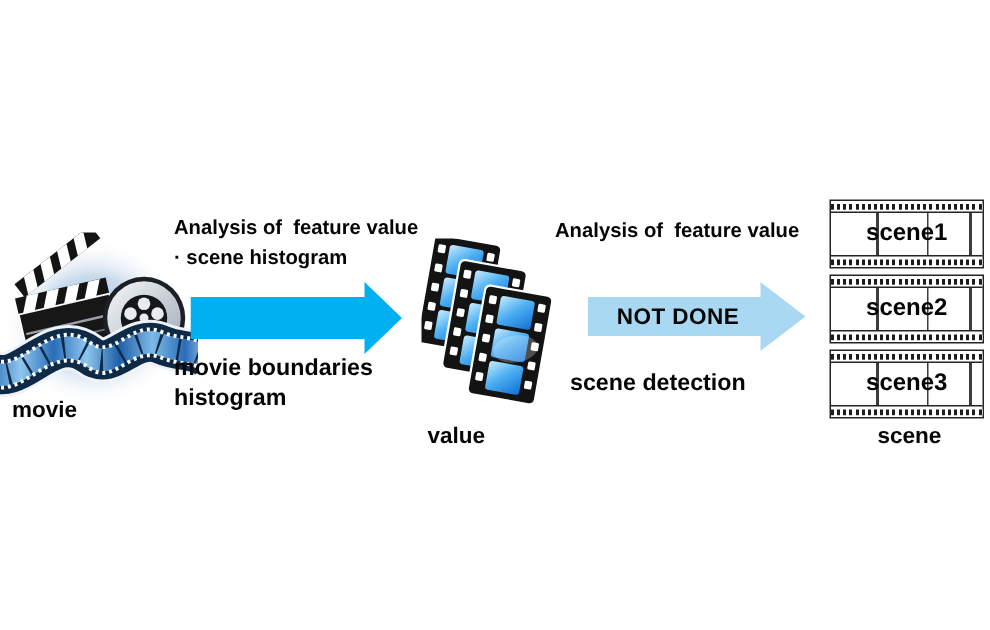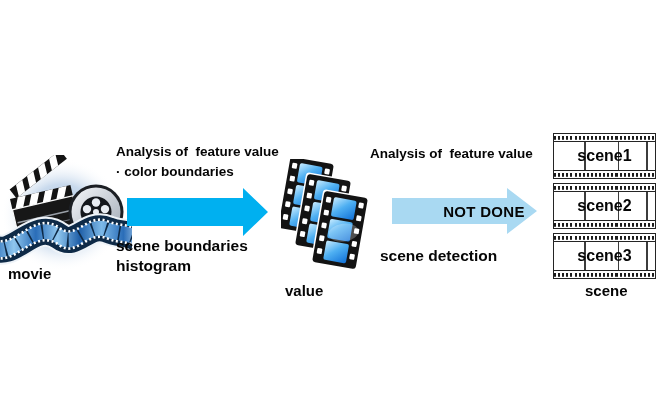--- a/index.html
+++ b/index.html
@@ -7,21 +7,21 @@
     position:relative;width:660px;height:420px;background:#ffffff;overflow:hidden;
     font-family:"Liberation Sans", sans-serif;color:#050505;
   }
   .abs{position:absolute;}
   .txt{text-align:left;font-weight:bold;white-space:pre;line-height:1.15;}
   .t-title{font-size:13.5px;}
   .t-cap{font-size:15.5px;}
   .t-label{font-size:15px;}
   .arrow-label{
     display:flex;align-items:center;justify-content:center;
-    font-weight:bold;font-size:15px;letter-spacing:.3px;margin-left:32px;
+    font-weight:bold;font-size:15px;letter-spacing:.3px;
   }
   
   .scene-strip{
     position:absolute;left:553px;width:103px;height:46px;
     border:1.6px solid #242424;background:#ffffff;box-sizing:border-box;
   }
   .sprocket{
     height:8px;box-sizing:border-box;
     background-image:repeating-linear-gradient(90deg,#1c1c1c 0 2px,#ffffff 2px 4.1px);
     background-size:100% 3.8px;background-position:center;background-repeat:no-repeat;
@@ -95,27 +95,27 @@
       <path d="M -6 92 C 16 106 36 62 62 82 C 78 94 90 66 110 75 C 122 80 130 77 140 84" fill="none" stroke="#0e2a47" stroke-width="26"></path>
       <path d="M -6 92 C 16 106 36 62 62 82 C 78 94 90 66 110 75 C 122 80 130 77 140 84" fill="none" stroke="url(#ribbonG)" stroke-width="15"></path>
       <path d="M -6 92 C 16 106 36 62 62 82 C 78 94 90 66 110 75 C 122 80 130 77 140 84" fill="none" stroke="#0e2a47" stroke-width="15" stroke-dasharray="1.6 12"></path>
       <path d="M -6 92 C 16 106 36 62 62 82 C 78 94 90 66 110 75 C 122 80 130 77 140 84" fill="none" stroke="#ffffff" stroke-width="2.6" stroke-dasharray="2 2.6" transform="translate(0,-8.6)"></path>
       <path d="M -6 92 C 16 106 36 62 62 82 C 78 94 90 66 110 75 C 122 80 130 77 140 84" fill="none" stroke="#ffffff" stroke-width="2.6" stroke-dasharray="2 2.6" transform="translate(0,8.6)"></path>
     </g>
   </svg>
   <div class="abs txt t-label" style="left:8px;top:265px;width:112px;">movie</div>
 
   <div class="abs txt t-title" style="left:116px;top:144px;width:178px;">Analysis of  feature value</div>
-  <div class="abs txt t-title" style="left:116px;top:164px;width:178px;">· color boundaries</div>
+  <div class="abs txt t-title" style="left:116px;top:164px;width:178px;">· scene histogram</div>
 
   <svg class="abs" style="left:127px;top:188px;" width="141" height="48" viewBox="0 0 141 48">
     <polygon points="0,10 116,10 116,0 141,24 116,48 116,38 0,38" fill="#00b0f0"></polygon>
   </svg>
 
-  <div class="abs txt t-cap" style="left:116px;top:237px;width:162px;">scene boundaries</div>
+  <div class="abs txt t-cap" style="left:116px;top:237px;width:162px;">movie boundaries</div>
   <div class="abs txt t-cap" style="left:116px;top:257px;width:162px;">histogram</div>
 
   <svg class="abs" style="left:281px;top:159px;" width="92" height="112" viewBox="0 0 92 112">
     <defs>
       <linearGradient id="shotG" x1="0" y1="0" x2="1" y2="1">
         <stop offset="0%" stop-color="#c9ecff"></stop>
         <stop offset="45%" stop-color="#4fb0f2"></stop>
         <stop offset="100%" stop-color="#0f6fd6"></stop>
       </linearGradient>
     </defs>

